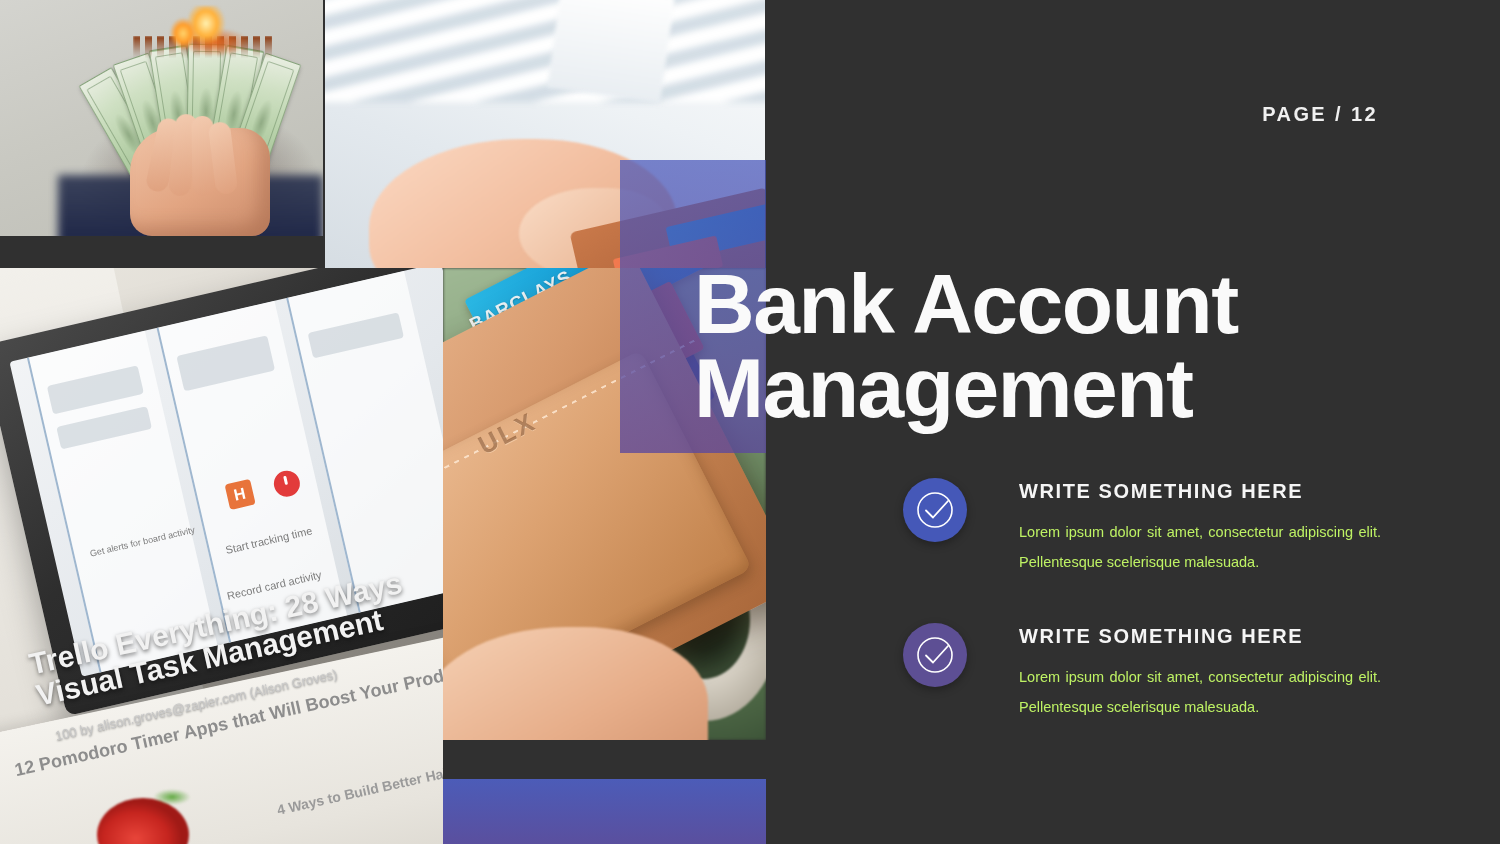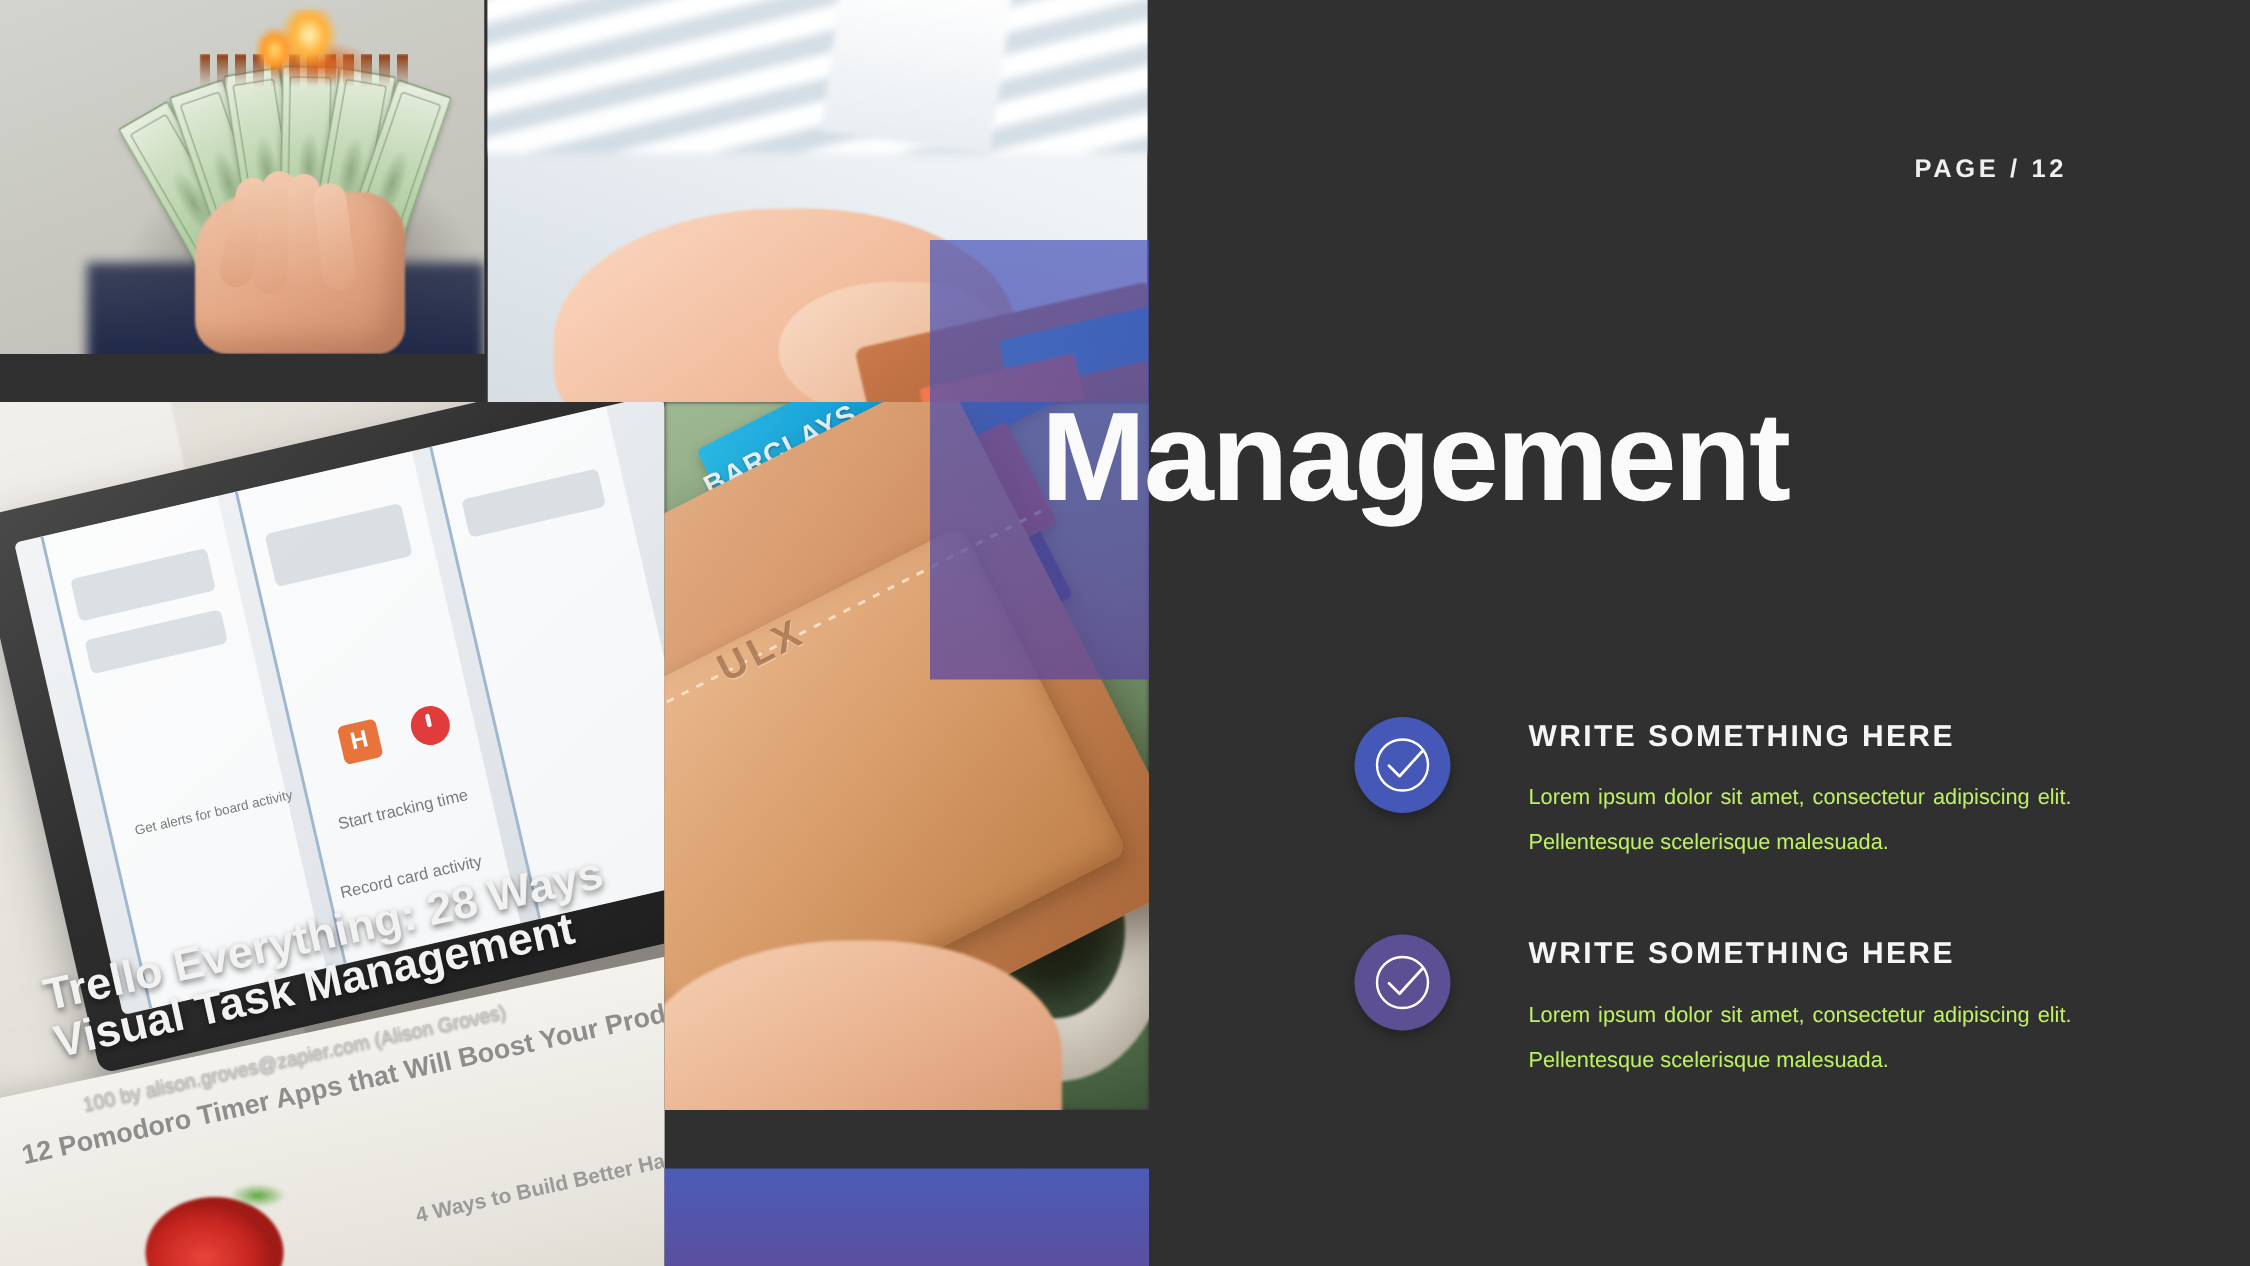--- a/index.html
+++ b/index.html
@@ -324,21 +324,21 @@
     background: linear-gradient(180deg, rgba(72,86,186,.72) 0%, rgba(92,72,156,.78) 100%);
   }
   #overlay-bottom {
     position:absolute; left:443px; top:779px; width:323px; height:65px;
     background: linear-gradient(180deg, #4c5cb8 0%, #5a4f9e 100%);
   }
 
   
   #page-label {
     position:absolute; right:122px; top:103px;
-    color:#f0f0f0; font-size:17px; font-weight:700; letter-spacing:2.4px;
+    color:#f0f0f0; font-size:20px; font-weight:700; letter-spacing:2.4px;
   }
   #title {
     position:absolute; left:694px; top:206px; width:700px;
     color:#fafafa;
     font-size:84px; font-weight:700; line-height:1.0;
     letter-spacing:-1.5px;
   }
   #title .line { display:block; }
 
   .feature {
@@ -446,20 +446,21 @@
     <div class="lbl-ulx">ULX</div>
     <div class="fingers"></div>
   </div>
 
   <div id="overlay-title"></div>
   <div id="overlay-bottom"></div>
 
   <div id="page-label">PAGE / 12</div>
 
   <h1 id="title">
+    <span class="line">Bank Account</span>
     <span class="line">Management</span>
   </h1>
 
   <div class="feature" id="feature-0">
     <div class="icon" style="background:#4558B8;">
       <svg width="64" height="64" viewBox="0 0 64 64" aria-hidden="true">
         <circle cx="32" cy="32" r="17" fill="none" stroke="#ffffff" stroke-width="1.6"></circle>
         <path d="M23 32.5 L30 39.5 L45 23" fill="none" stroke="#ffffff" stroke-width="1.8" stroke-linecap="round" stroke-linejoin="round"></path>
       </svg>
     </div>

